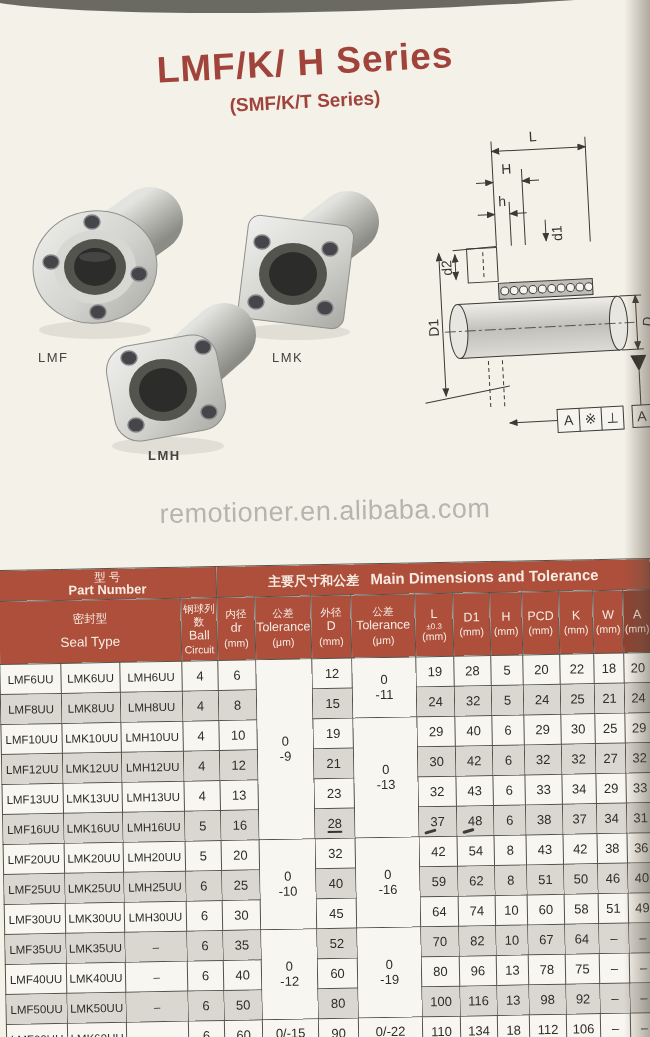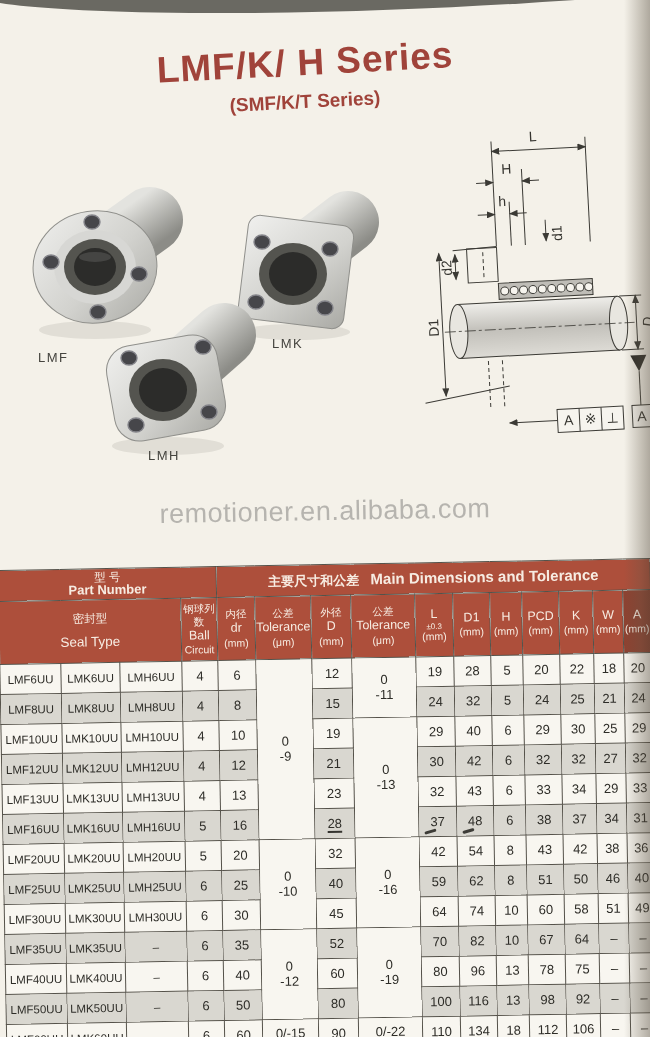--- a/index.html
+++ b/index.html
@@ -10,22 +10,22 @@
   .right-shadow{position:absolute;top:0;right:0;width:26px;height:100%;pointer-events:none;z-index:60;
         background:linear-gradient(to right,rgba(110,100,85,0),rgba(96,86,70,0.30) 65%,rgba(78,68,54,0.42));}
   
   .title{position:absolute;top:42px;left:0;right:40px;text-align:center;font-size:37px;font-weight:bold;
         color:#a0433a;letter-spacing:1px;transform:rotate(-3deg);}
   .subtitle{position:absolute;top:91px;left:0;right:40px;text-align:center;font-size:19px;font-weight:bold;
         color:#a0433a;transform:rotate(-3deg);}
   
   .plabel{position:absolute;font-size:13px;letter-spacing:1.5px;color:#45443f;}
   .plabel.lmf{left:38px;top:350px;}
-  .plabel.lmk{left:272px;top:336px;}
-  .plabel.lmh{left:148px;top:448px;}
+  .plabel.lmk{left:272px;top:350px;}
+  .plabel.lmh{left:148px;top:448px;font-weight:bold;}
   .photos{position:absolute;left:0;top:150px;}
   .diagram{position:absolute;left:405px;top:115px;}
   .diagram text{font-size:14px;fill:#35342f;font-family:"Liberation Sans","DejaVu Sans",sans-serif;}
   
   .watermark{position:absolute;top:496px;left:0;right:0;text-align:center;font-size:27px;color:#b6b4af;
         letter-spacing:0.5px;transform:rotate(-1deg);}
   
   .table-wrap{position:absolute;left:2px;top:570px;width:652px;transform:rotate(-1.05deg);transform-origin:0 50%;}
   table{border-collapse:collapse;table-layout:fixed;width:652px;background:#f8f6f0;}
   th,td{border:1px solid #55524a;overflow:hidden;}

